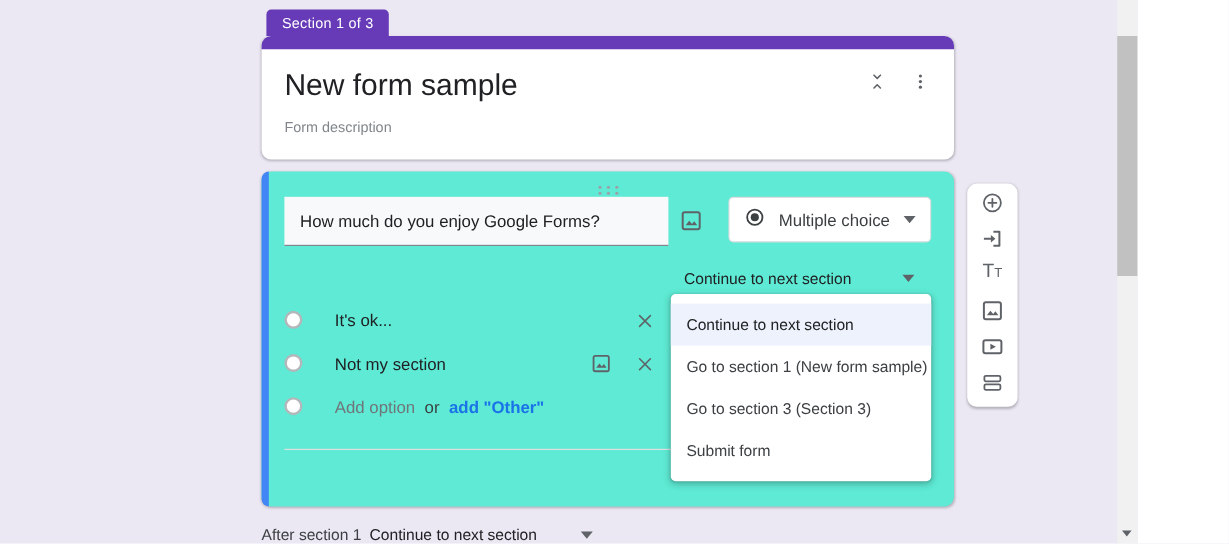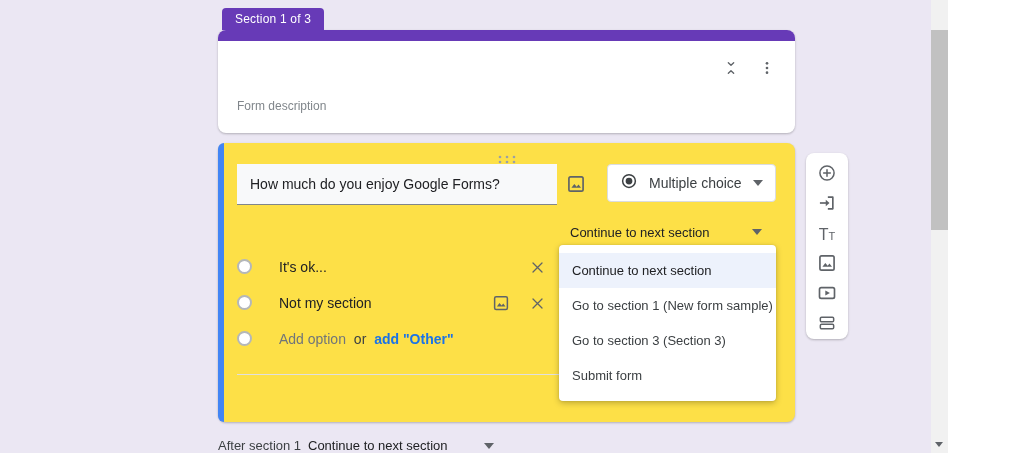--- a/index.html
+++ b/index.html
@@ -20,21 +20,21 @@
     background:#673ab7; border-radius:8px 8px 0 0; }
   .form-title { position:absolute; left:19px; top:27px; font-size:25px; color:#202124; }
   .form-desc { position:absolute; left:19px; top:69px; font-size:12px; color:#80868b; }
   .icon-btn { position:absolute; width:24px; height:24px; border:none; background:transparent;
     display:flex; align-items:center; justify-content:center; cursor:pointer; color:#5f6368; }
   .collapse-btn { left:501px; top:27px; }
   .more-btn { left:537px; top:27px; }
 
   
   .q-card { position:absolute; left:218px; top:143px; width:577px; height:279px;
-    background:#fde047; border-radius:8px;
+    background:#5eead4; border-radius:8px;
     box-shadow:0 1px 2px rgba(0,0,0,.15), 0 1px 3px rgba(0,0,0,.1); z-index:2;text-decoration:underline; }
   .q-card-accent { position:absolute; left:0; top:0; bottom:0; width:6px;
     background:#4285f4; border-radius:8px 0 0 8px; }
   .drag-handle { position:absolute; left:50%; top:7px; transform:translateX(-50%); cursor:grab; }
   .q-input { position:absolute; left:19px; top:21px; width:320px; height:41px;
     background:#f8f9fa; border:none; border-bottom:1px solid #80868b;
     font-size:14px; color:#202124; padding:0 13px; display:flex; align-items:center; cursor:text; }
   .q-img-btn { left:346px; top:30px; }
   .type-select { position:absolute; left:389px; top:21px; width:169px; height:38px;
     border:1px solid #dadce0; border-radius:4px; background:#fff;
@@ -69,21 +69,21 @@
   .menu-item { height:35px; line-height:35px; padding-left:13px; font-size:13px;
     color:#3c4043; cursor:pointer; white-space:nowrap; overflow:hidden; }
   .menu-item.selected { background:#edf2fc; color:#202124; }
 
   
   .side-toolbar { position:absolute; left:806px; top:153px; width:42px; height:186px;
     background:#fff; border-radius:8px;
     box-shadow:0 1px 2px rgba(0,0,0,.15), 0 1px 3px rgba(0,0,0,.1);
     display:flex; flex-direction:column; align-items:center; justify-content:space-evenly; z-index:2; }
   .tb-btn { width:24px; height:24px; border:none; background:transparent; color:#5f6368;
-    display:flex; align-items:flex-end; justify-content:center; cursor:pointer; }
+    display:flex; align-items:flex-start; justify-content:center; cursor:pointer; }
   .tt-glyph { font-weight:500; color:#5f6368; line-height:1; }
   .tt-glyph .big { font-size:16px; } .tt-glyph .small { font-size:11px; }
 
   
   .footer-after { position:absolute; left:218px; top:438px; font-size:13px; color:#3c4043; }
   .footer-select { position:absolute; left:308px; top:437px; width:190px; height:16px;
     background:transparent; border:none; cursor:pointer; text-align:left; }
   .footer-select-value { font-size:13px; color:#202124; }
   .footer-select .caret { position:absolute; left:176px; top:6px; }
 
@@ -98,20 +98,21 @@
 </style>
 </head>
 <body>
 
 <div class="stage">
 
   <div class="badge">Section 1 of 3</div>
 
   <div class="title-card">
     <div class="title-strip"></div>
+    <div class="form-title">New form sample</div>
     <div class="form-desc">Form description</div>
     <button class="icon-btn collapse-btn">
       <span>
         <svg width="16" height="18" viewBox="0 0 24 24">
             <path d="M8 4l4 4 4-4M8 20l4-4 4 4" fill="none" stroke="#5f6368" stroke-width="2" stroke-linecap="round" stroke-linejoin="round"></path>
           </svg>
       </span>
     </button>
     <button class="icon-btn more-btn">
       <span>

